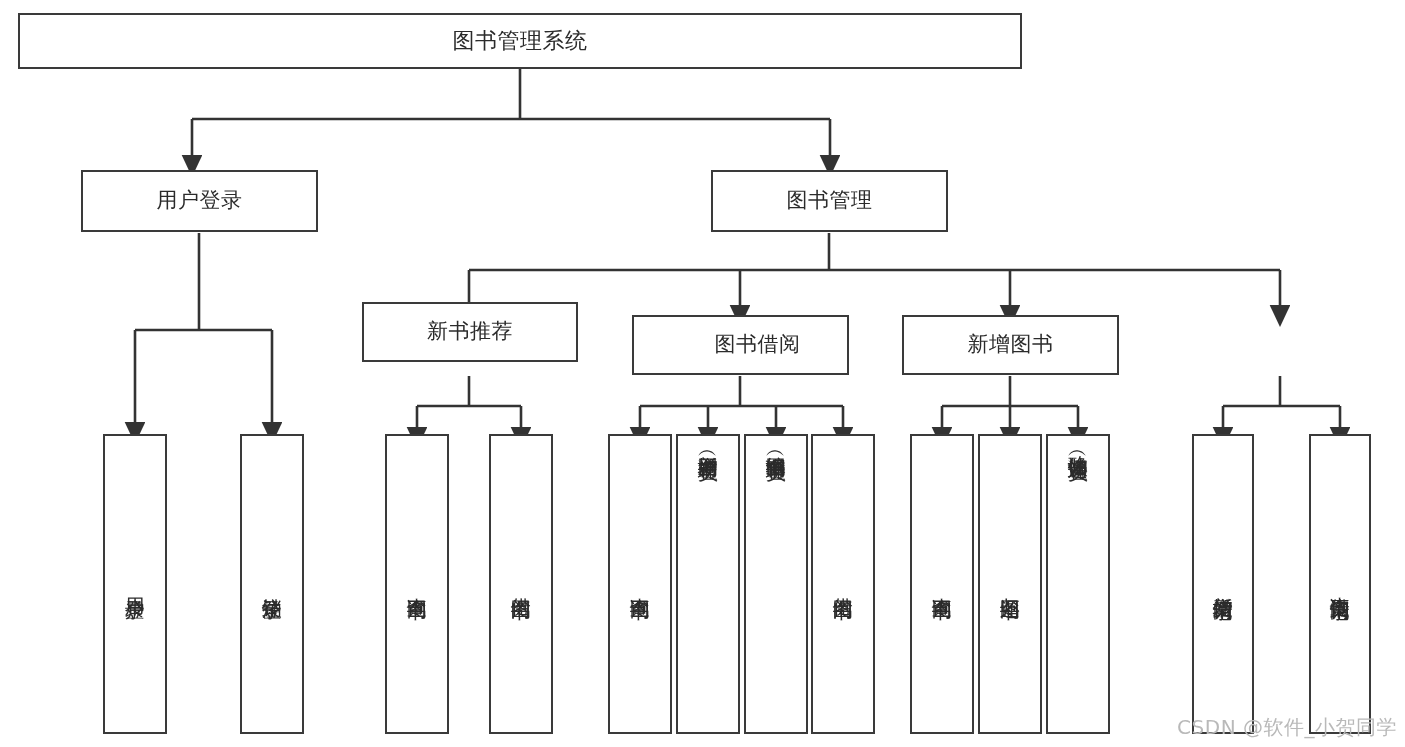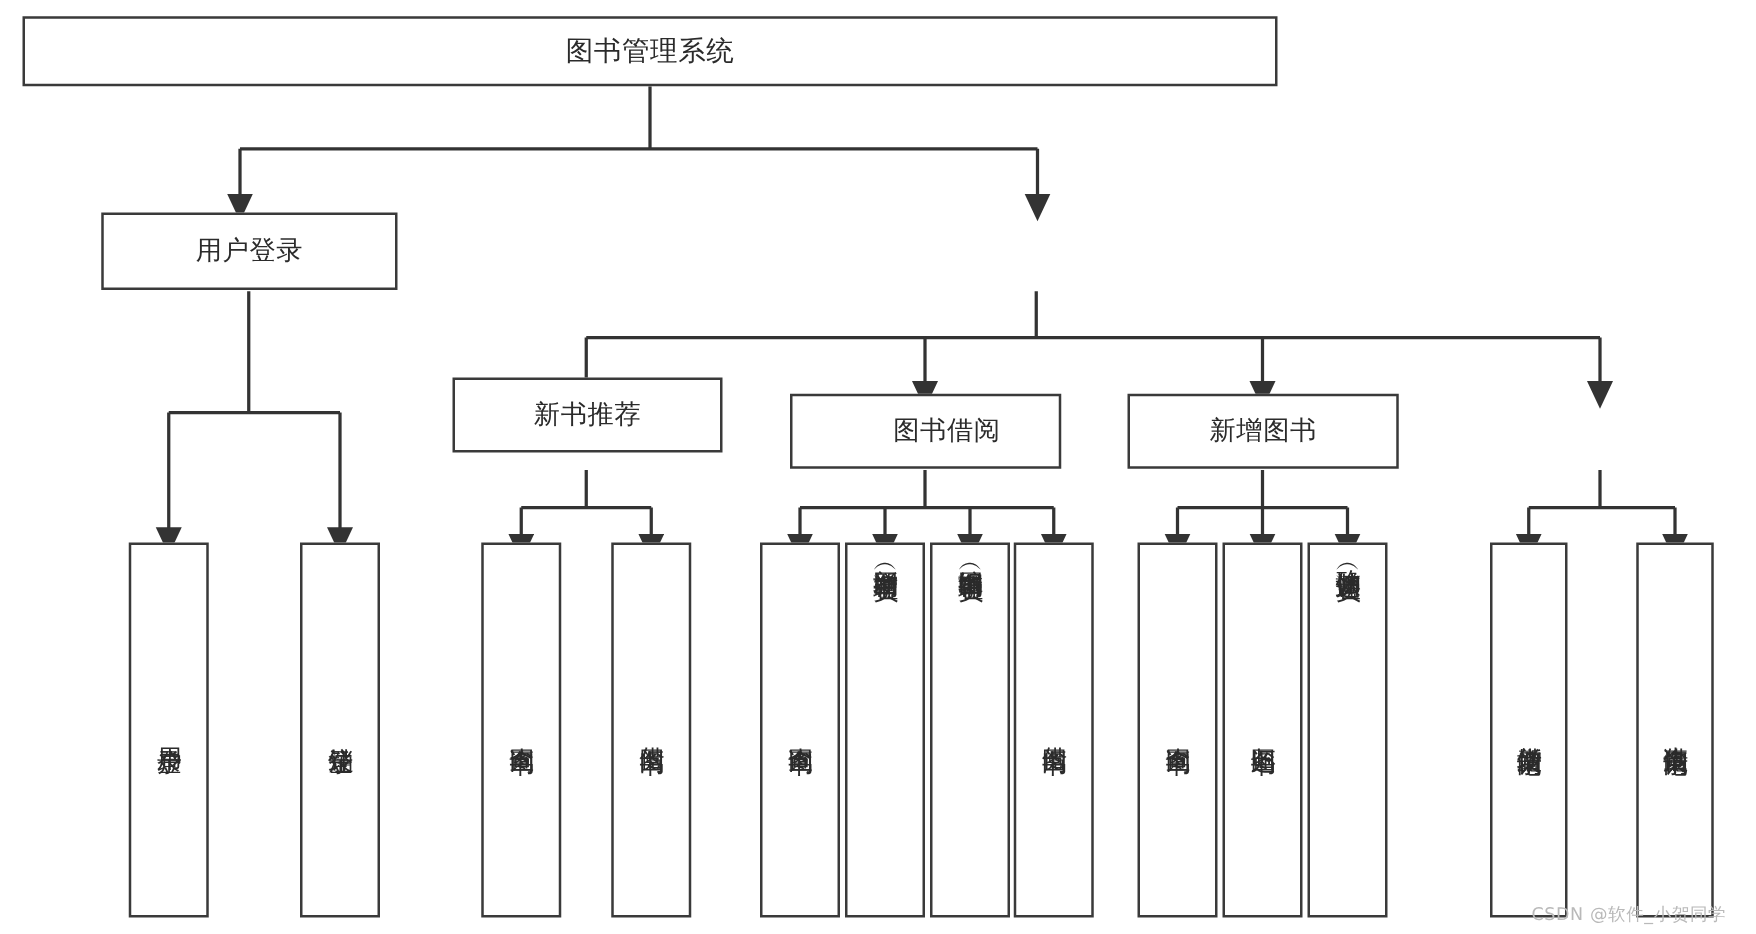--- a/index.html
+++ b/index.html
@@ -30,21 +30,20 @@
   }
   .node {
     position: absolute;
     box-sizing: border-box;
     background: #ffffff;
     border: 2.5px solid #3a3a3a;
     display: flex;
     align-items: center;
     justify-content: center;
     overflow: hidden;
-    font-family: Liberation Serif, serif;
   }
   .node .label {
     color: #2b2b2b;
     font-size: 21px;
     line-height: 1.12;
     letter-spacing: 0.5px;
     white-space: nowrap;
     text-align: center;
   }
   .node.root .label { font-size: 22px; }
@@ -62,23 +61,23 @@
     letter-spacing: 1px;
     white-space: pre;
   }
   
   .node.leaf.center {
     align-items: center;
     padding-top: 0;
   }
   .watermark {
     position: absolute;
-    right: 24px;
+    right: 8px;
     bottom: 6px;
-    font-size: 14px;
+    font-size: 20px;
     color: #b9b9b9;
     letter-spacing: 0.5px;
     white-space: nowrap;
     user-select: none;
   }
 </style>
 </head>
 <body>
 
 <div id="diagram-root">
@@ -138,20 +137,23 @@
   </svg>
 
   <div class="node root" style="left:18px; top:13px; width:1004px; height:56px;">
     <span class="label">图书管理系统</span>
   </div>
 
   <div class="node lvl1" style="left:81px; top:170px; width:237px; height:62px;">
     <span class="label">用户登录</span>
   </div>
 
+  <div class="node lvl1" style="left:711px; top:170px; width:237px; height:62px;">
+    <span class="label">图书管理</span>
+  </div>
 
   <div class="node lvl2" style="left:362px; top:302px; width:216px; height:60px;">
     <span class="label">新书推荐</span>
   </div>
 
   <div class="node lvl2" style="left:632px; top:315px; width:217px; height:60px;padding-left:34px;">
     <span class="label">图书借阅</span>
   </div>
 
   <div class="node lvl2" style="left:902px; top:315px; width:217px; height:60px;">

